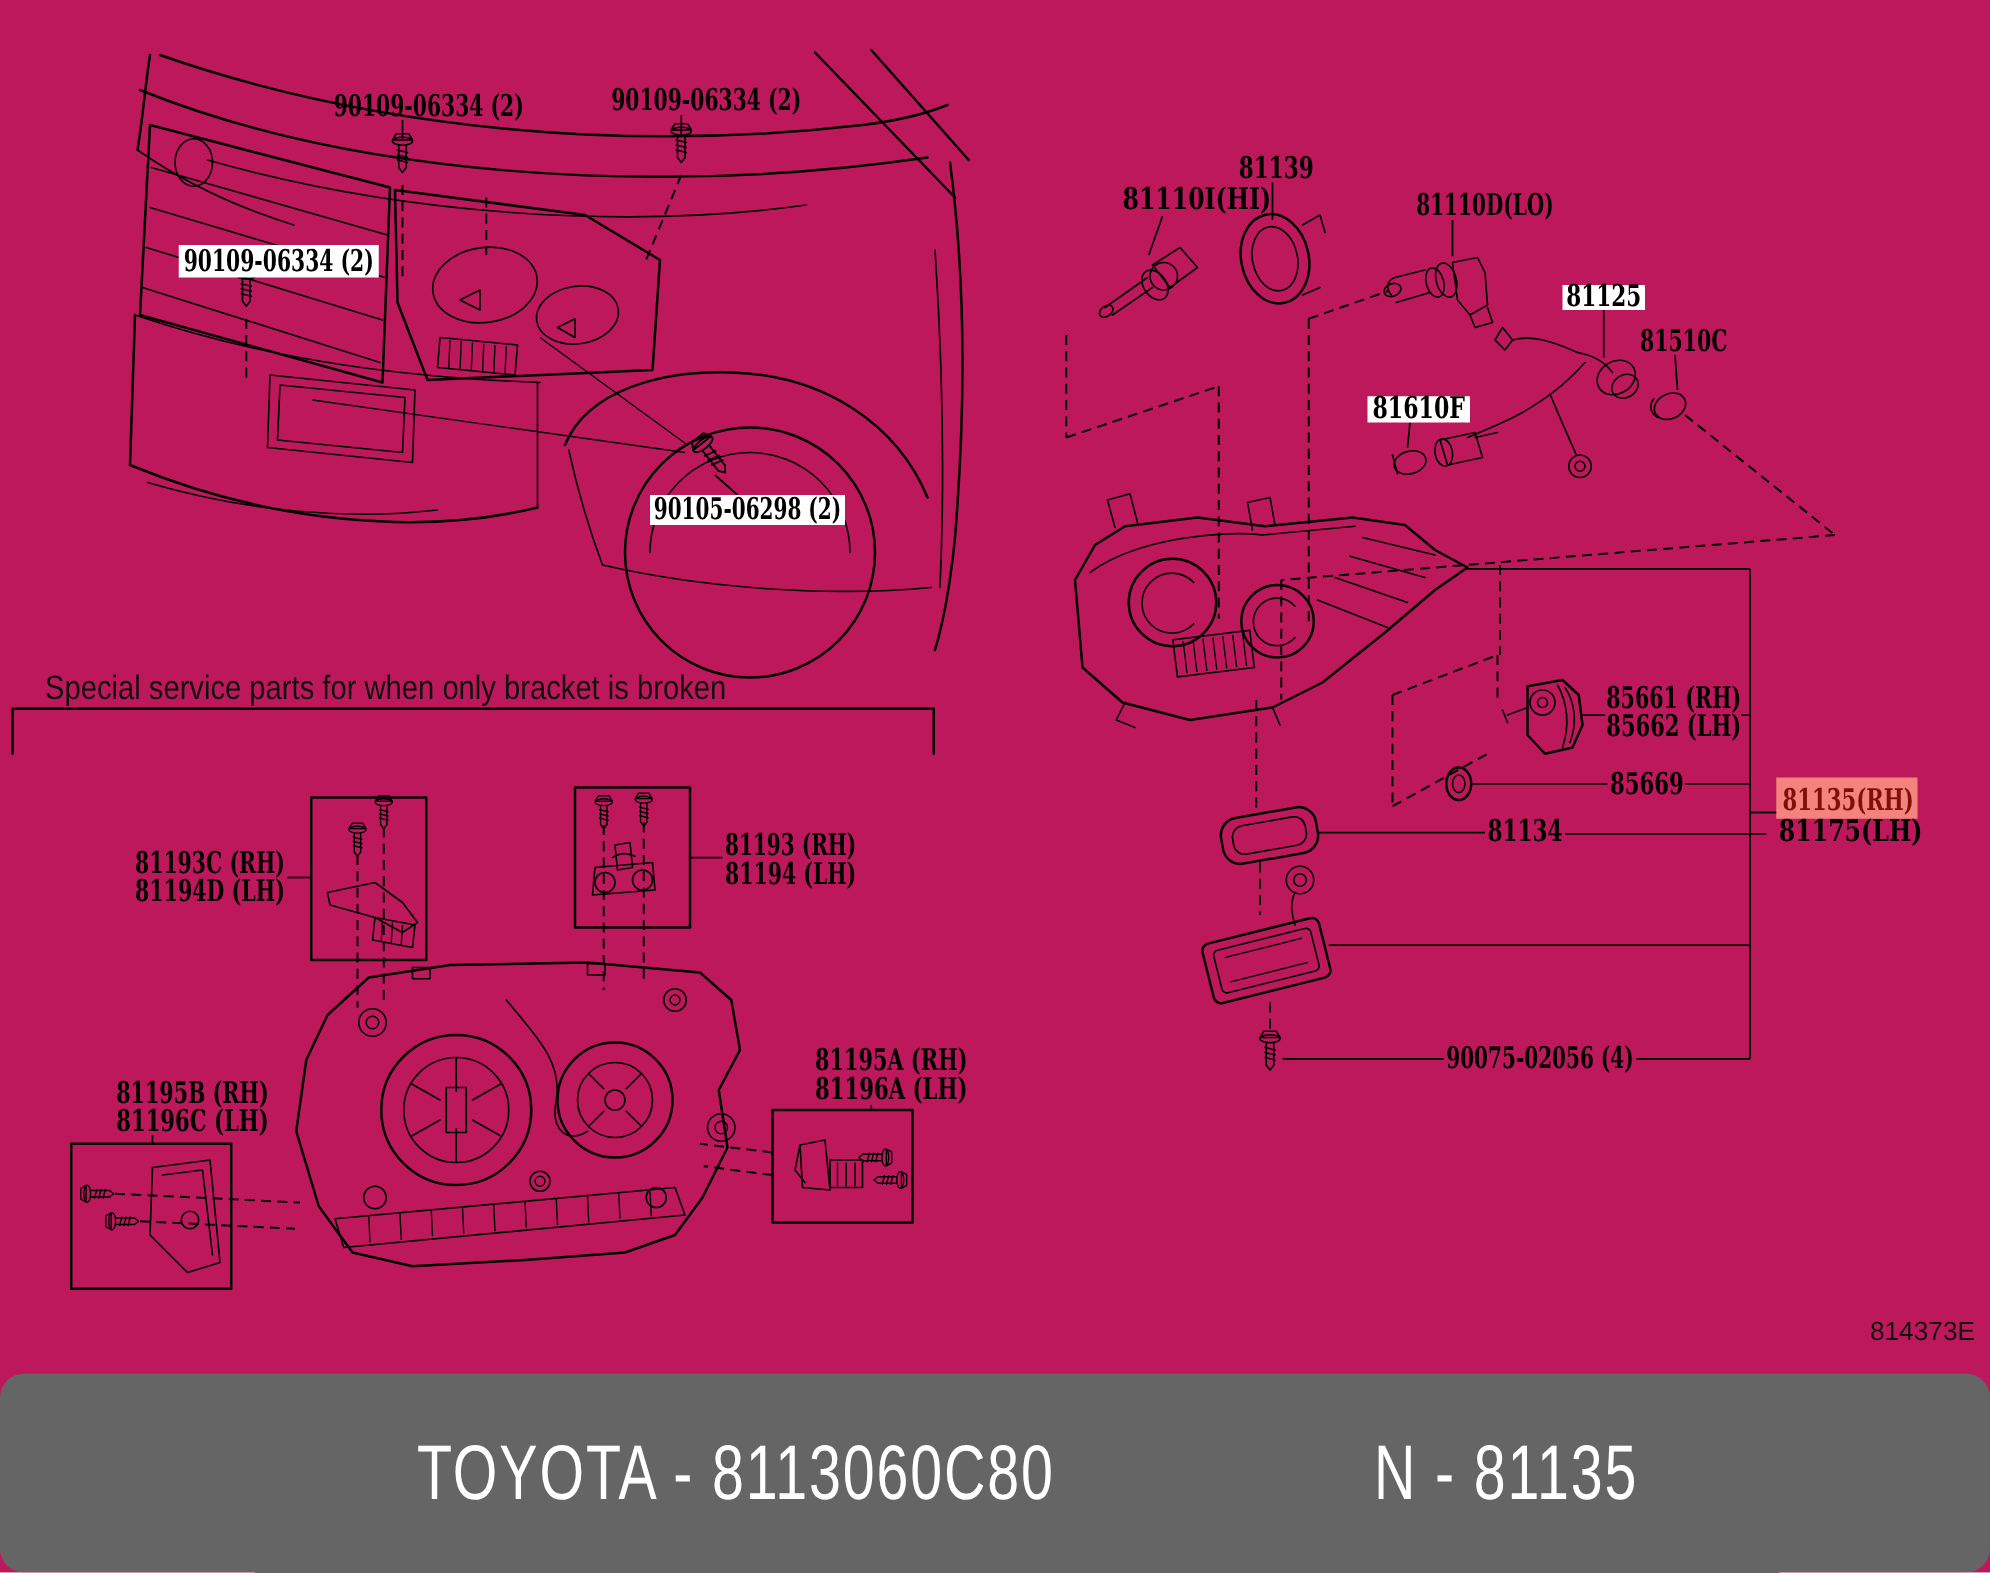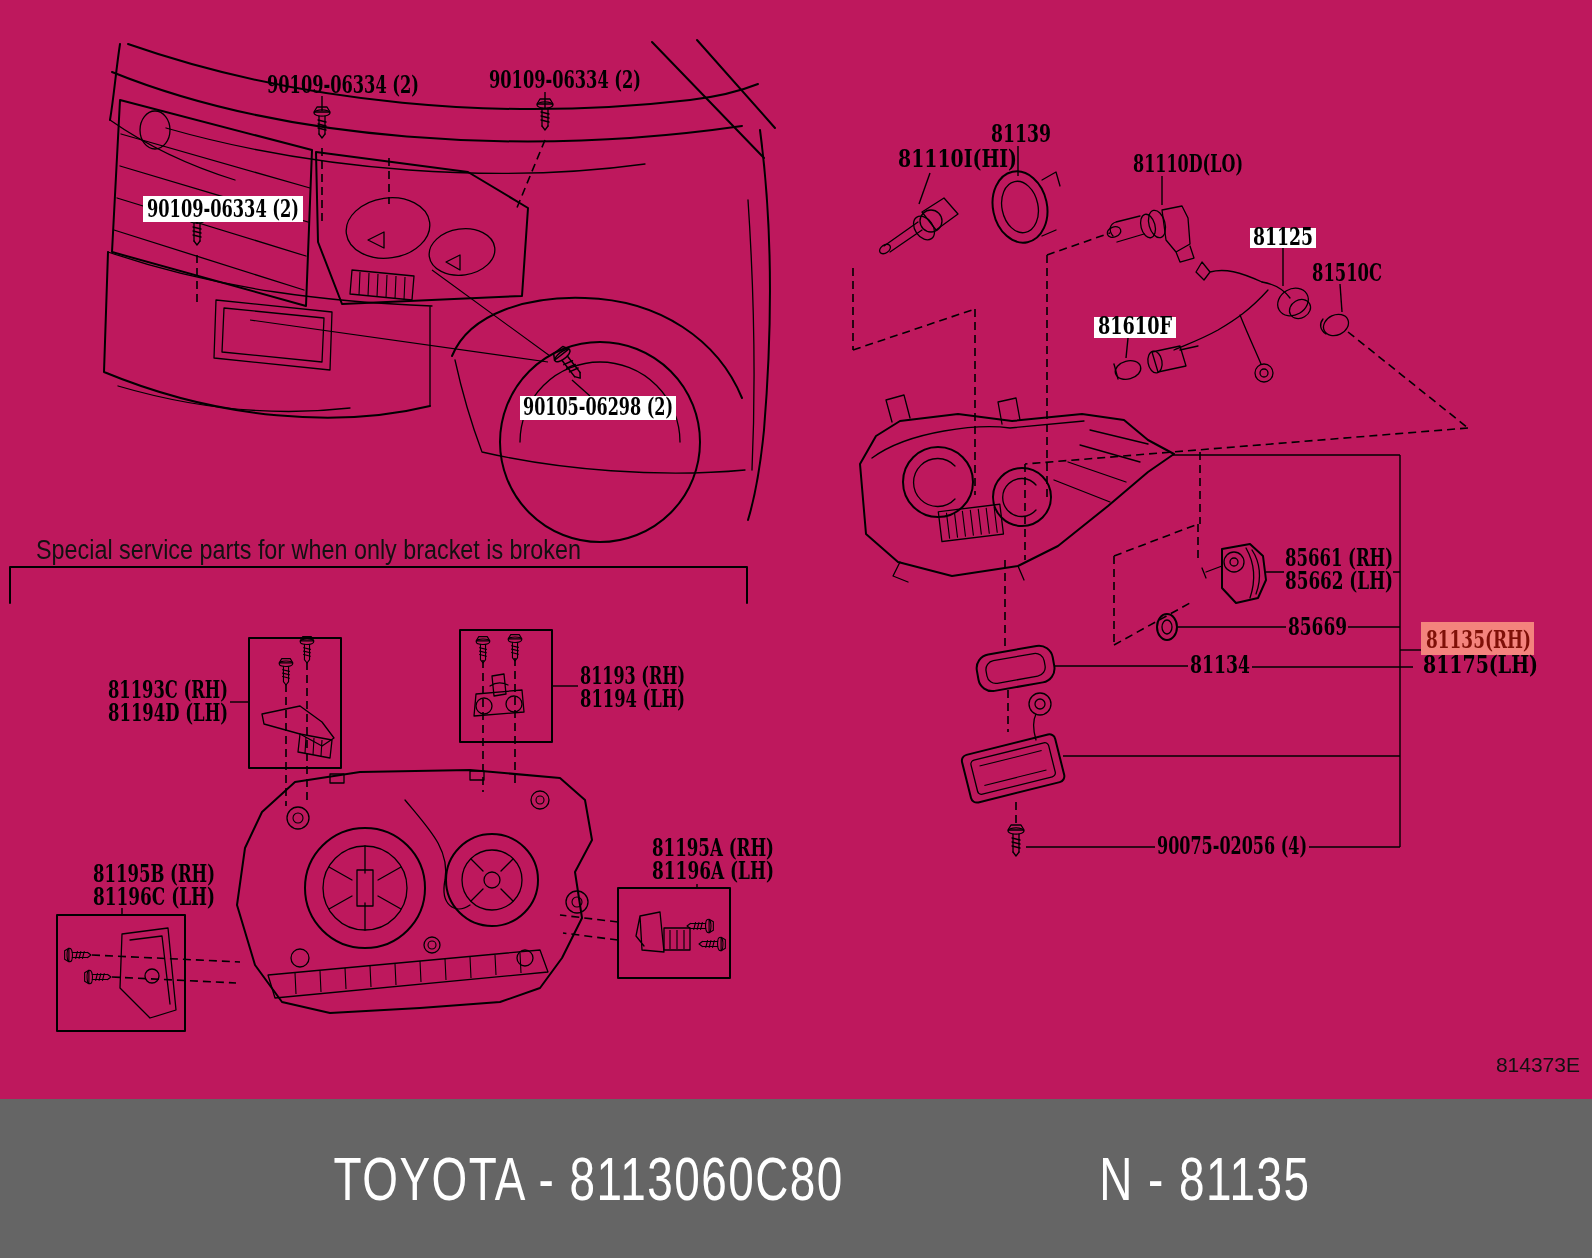--- a/index.html
+++ b/index.html
@@ -10,21 +10,21 @@
   .art{stroke:#000;fill:none;stroke-width:2;stroke-linecap:round;stroke-linejoin:round;}
   .fine{stroke:#000;fill:none;stroke-width:1.3;stroke-linecap:round;stroke-linejoin:round;}
   .thin{stroke:#000;fill:none;stroke-width:1.1;}
   .dash{stroke:#000;fill:none;stroke-width:1.6;stroke-dasharray:8 5;}
   .lead{stroke:#000;fill:none;stroke-width:1.4;}
   .pl{font-family:"DejaVu Serif","Liberation Serif",serif;font-weight:700;font-size:24px;fill:#000;}
   .pl-red{font-family:"DejaVu Serif","Liberation Serif",serif;font-weight:700;font-size:24px;}
   .hd{font-family:"Liberation Sans",sans-serif;font-size:27px;fill:#111;}
   .ft{font-family:"Liberation Sans",sans-serif;font-size:21px;fill:#111;}
   .banner{position:absolute;left:0;top:1099px;width:1592px;height:159px;background:#656565;
-          display:flex;align-items:center;justify-content:center;gap:128px;}
+          display:flex;align-items:center;justify-content:center;gap:128px;border-radius:19px;}
   .bt{display:inline-block;color:#fff;font-size:62px;letter-spacing:2px;
       transform:scaleX(0.74);white-space:pre;}
 </style>
 </head>
 <body>
 
 <div id="stage">
 
 <svg width="1592" height="1099" viewBox="0 0 1592 1099">
   <defs>

